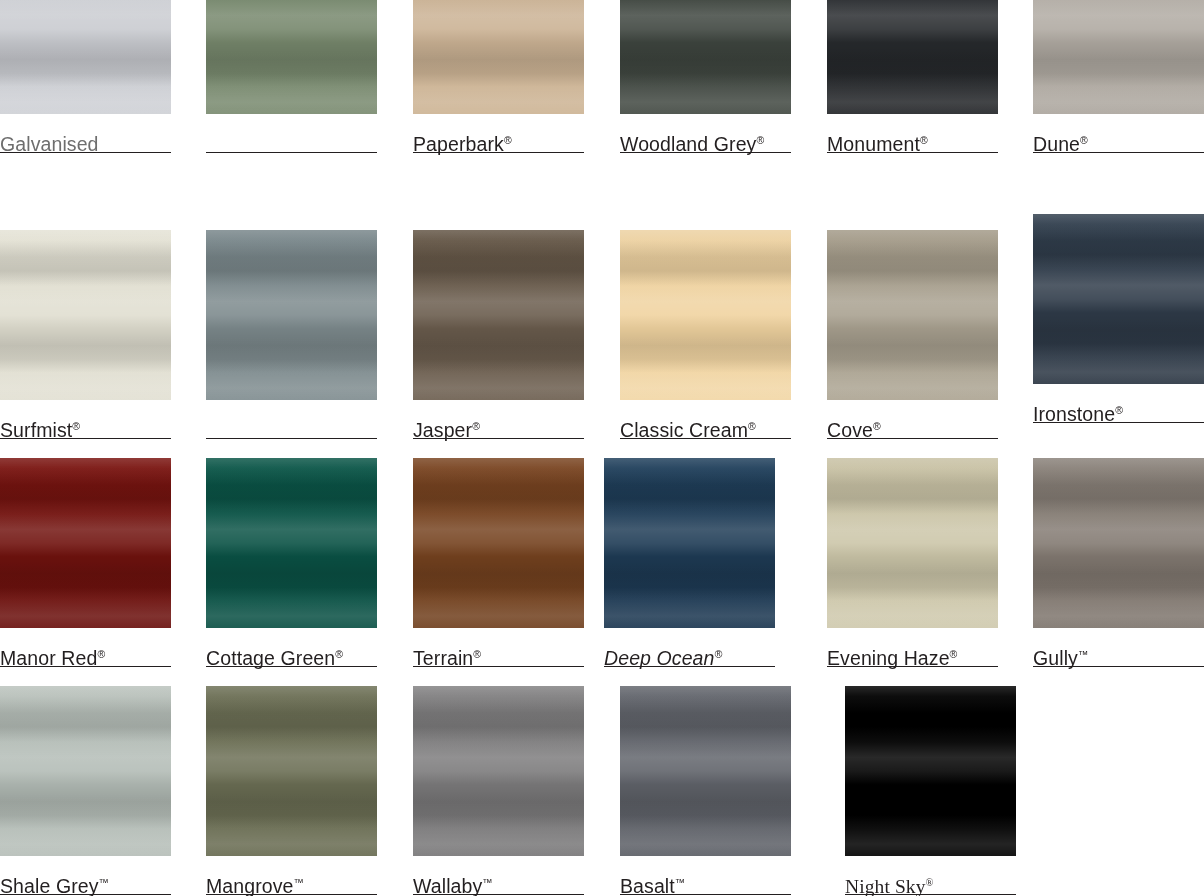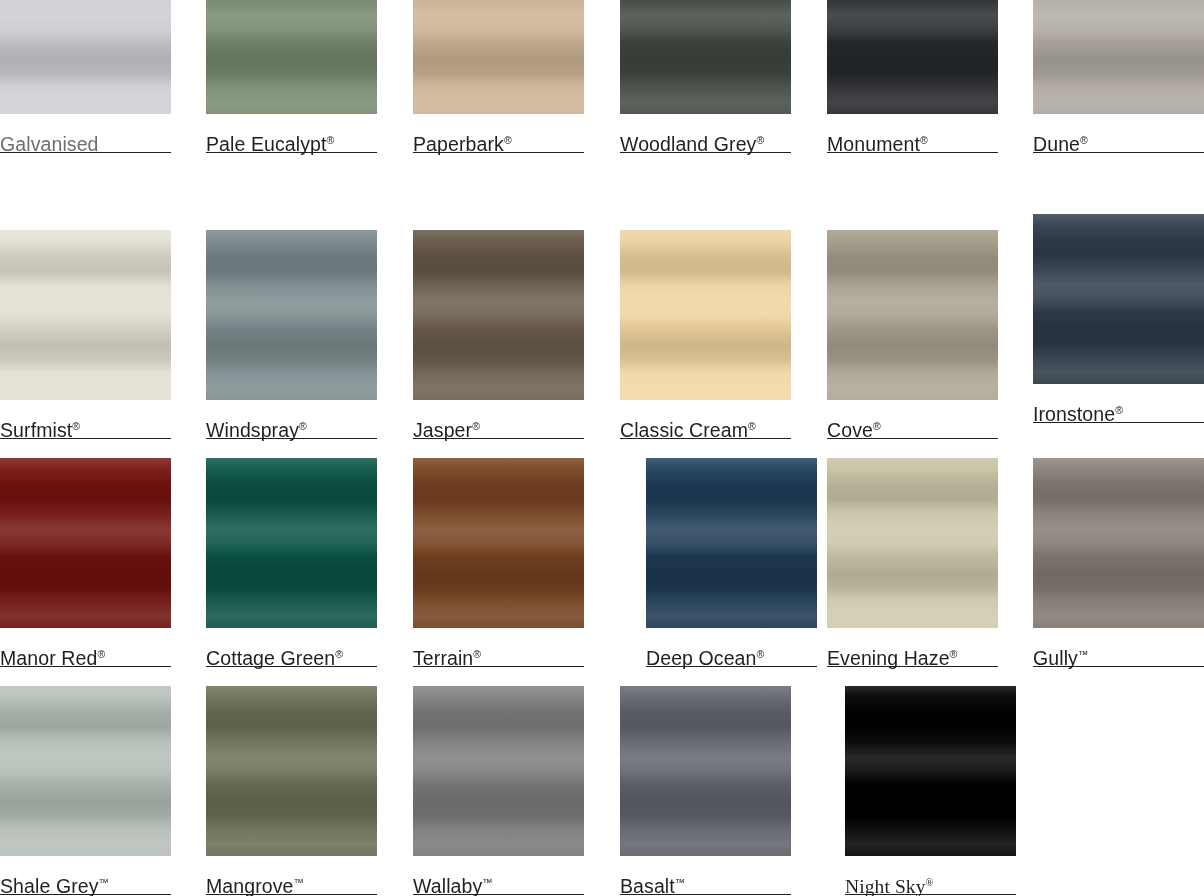--- a/index.html
+++ b/index.html
@@ -92,21 +92,20 @@
       <div class="swatch-chip" style="background: linear-gradient(rgb(216, 218, 222) 0%, rgb(201, 203, 208) 45%, rgb(201, 203, 208) 62%, rgb(207, 209, 214) 100%);">
         <div class="band-overlay"></div>
       </div>
       <div class="swatch-label muted">Galvanised<sup></sup></div>
       <div class="swatch-rule" style="top: 208px; left: 0px;"></div>
     </div>
     <div class="swatch-cell" style="left: 206px; top: -56px;">
       <div class="swatch-chip" style="background: linear-gradient(rgb(111, 130, 102) 0%, rgb(118, 135, 108) 45%, rgb(118, 135, 108) 62%, rgb(122, 139, 112) 100%);">
         <div class="band-overlay"></div>
       </div>
-      <div class="swatch-label">Pale Eucalypt<sup>®</sup></div>
       <div class="swatch-rule" style="top: 208px; left: 0px;"></div>
     </div>
     <div class="swatch-cell" style="left: 413px; top: -56px;">
       <div class="swatch-chip" style="background: linear-gradient(rgb(194, 171, 142) 0%, rgb(203, 178, 148) 45%, rgb(203, 178, 148) 62%, rgb(205, 180, 148) 100%);">
         <div class="band-overlay"></div>
       </div>
       <div class="swatch-label">Paperbark<sup>®</sup></div>
       <div class="swatch-rule" style="top: 208px; left: 0px;"></div>
     </div>
     <div class="swatch-cell" style="left: 620px; top: -56px;">
@@ -134,21 +133,20 @@
       <div class="swatch-chip" style="background: linear-gradient(rgb(228, 226, 213) 0%, rgb(224, 222, 208) 45%, rgb(224, 222, 208) 62%, rgb(226, 224, 211) 100%);">
         <div class="band-overlay"></div>
       </div>
       <div class="swatch-label">Surfmist<sup>®</sup></div>
       <div class="swatch-rule" style="top: 208px; left: 0px;"></div>
     </div>
     <div class="swatch-cell" style="left: 206px; top: 230px;">
       <div class="swatch-chip" style="background: linear-gradient(rgb(120, 134, 138) 0%, rgb(125, 138, 141) 45%, rgb(125, 138, 141) 62%, rgb(128, 141, 144) 100%);">
         <div class="band-overlay"></div>
       </div>
-      <div class="swatch-label">Windspray<sup>®</sup></div>
       <div class="swatch-rule" style="top: 208px; left: 0px;"></div>
     </div>
     <div class="swatch-cell" style="left: 413px; top: 230px;">
       <div class="swatch-chip" style="background: linear-gradient(rgb(99, 85, 69) 0%, rgb(106, 92, 77) 45%, rgb(106, 92, 77) 62%, rgb(109, 95, 80) 100%);">
         <div class="band-overlay"></div>
       </div>
       <div class="swatch-label">Jasper<sup>®</sup></div>
       <div class="swatch-rule" style="top: 208px; left: 0px;"></div>
     </div>
     <div class="swatch-cell" style="left: 620px; top: 230px; text-decoration: underline;">
@@ -186,21 +184,21 @@
       <div class="swatch-label">Cottage Green<sup>®</sup></div>
       <div class="swatch-rule" style="top: 208px; left: 0px;"></div>
     </div>
     <div class="swatch-cell" style="left: 413px; top: 458px;">
       <div class="swatch-chip" style="background: linear-gradient(rgb(122, 69, 34) 0%, rgb(117, 66, 31) 45%, rgb(117, 66, 31) 62%, rgb(112, 64, 30) 100%);">
         <div class="band-overlay"></div>
       </div>
       <div class="swatch-label">Terrain<sup>®</sup></div>
       <div class="swatch-rule" style="top: 208px; left: 0px;"></div>
     </div>
-    <div class="swatch-cell" style="left: 646px; top: 458px;">
+    <div class="swatch-cell" style="left: 604px; top: 458px; font-style: italic;">
       <div class="swatch-chip" style="background: linear-gradient(rgb(32, 64, 92) 0%, rgb(30, 59, 85) 45%, rgb(30, 59, 85) 62%, rgb(27, 54, 80) 100%);">
         <div class="band-overlay"></div>
       </div>
       <div class="swatch-label">Deep Ocean<sup>®</sup></div>
       <div class="swatch-rule" style="top: 208px; left: 0px;"></div>
     </div>
     <div class="swatch-cell" style="left: 827px; top: 458px;">
       <div class="swatch-chip" style="background: linear-gradient(rgb(200, 193, 164) 0%, rgb(204, 198, 169) 45%, rgb(204, 198, 169) 62%, rgb(207, 201, 173) 100%);">
         <div class="band-overlay"></div>
       </div>

